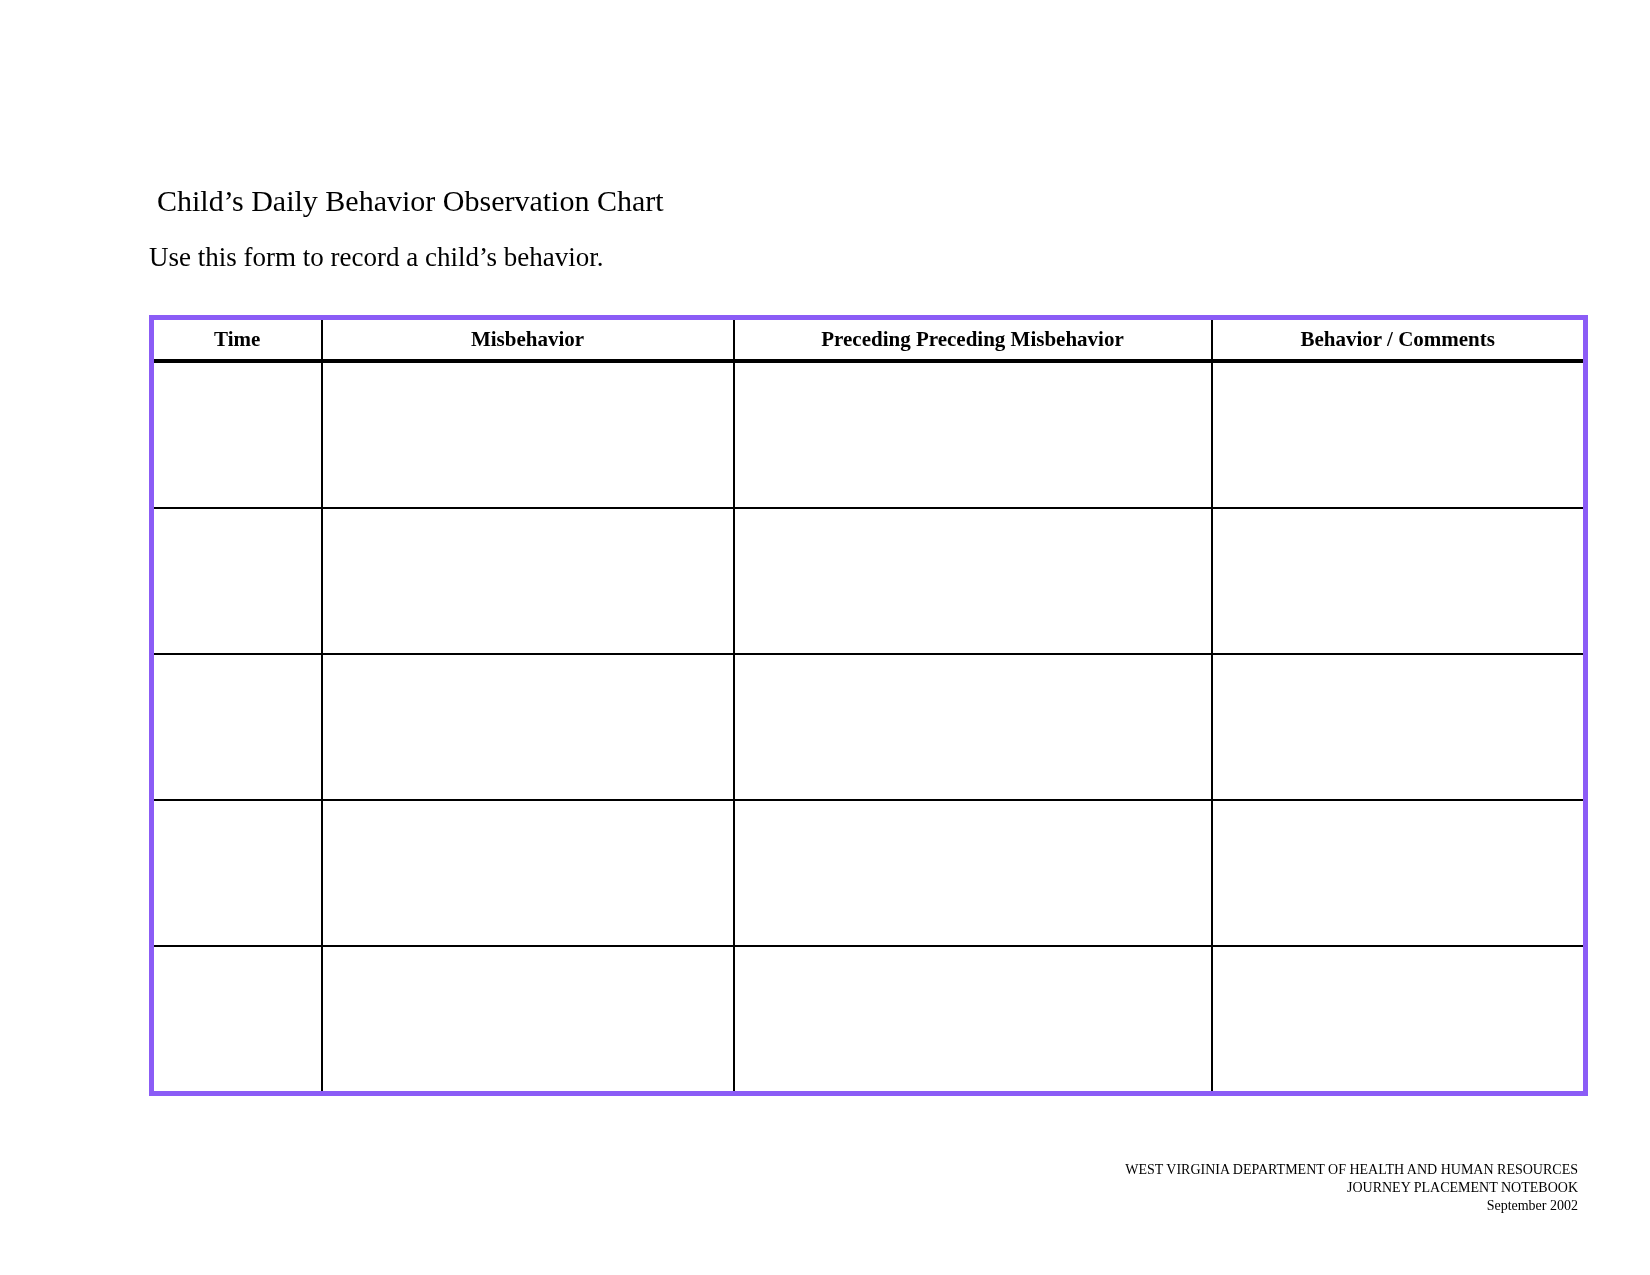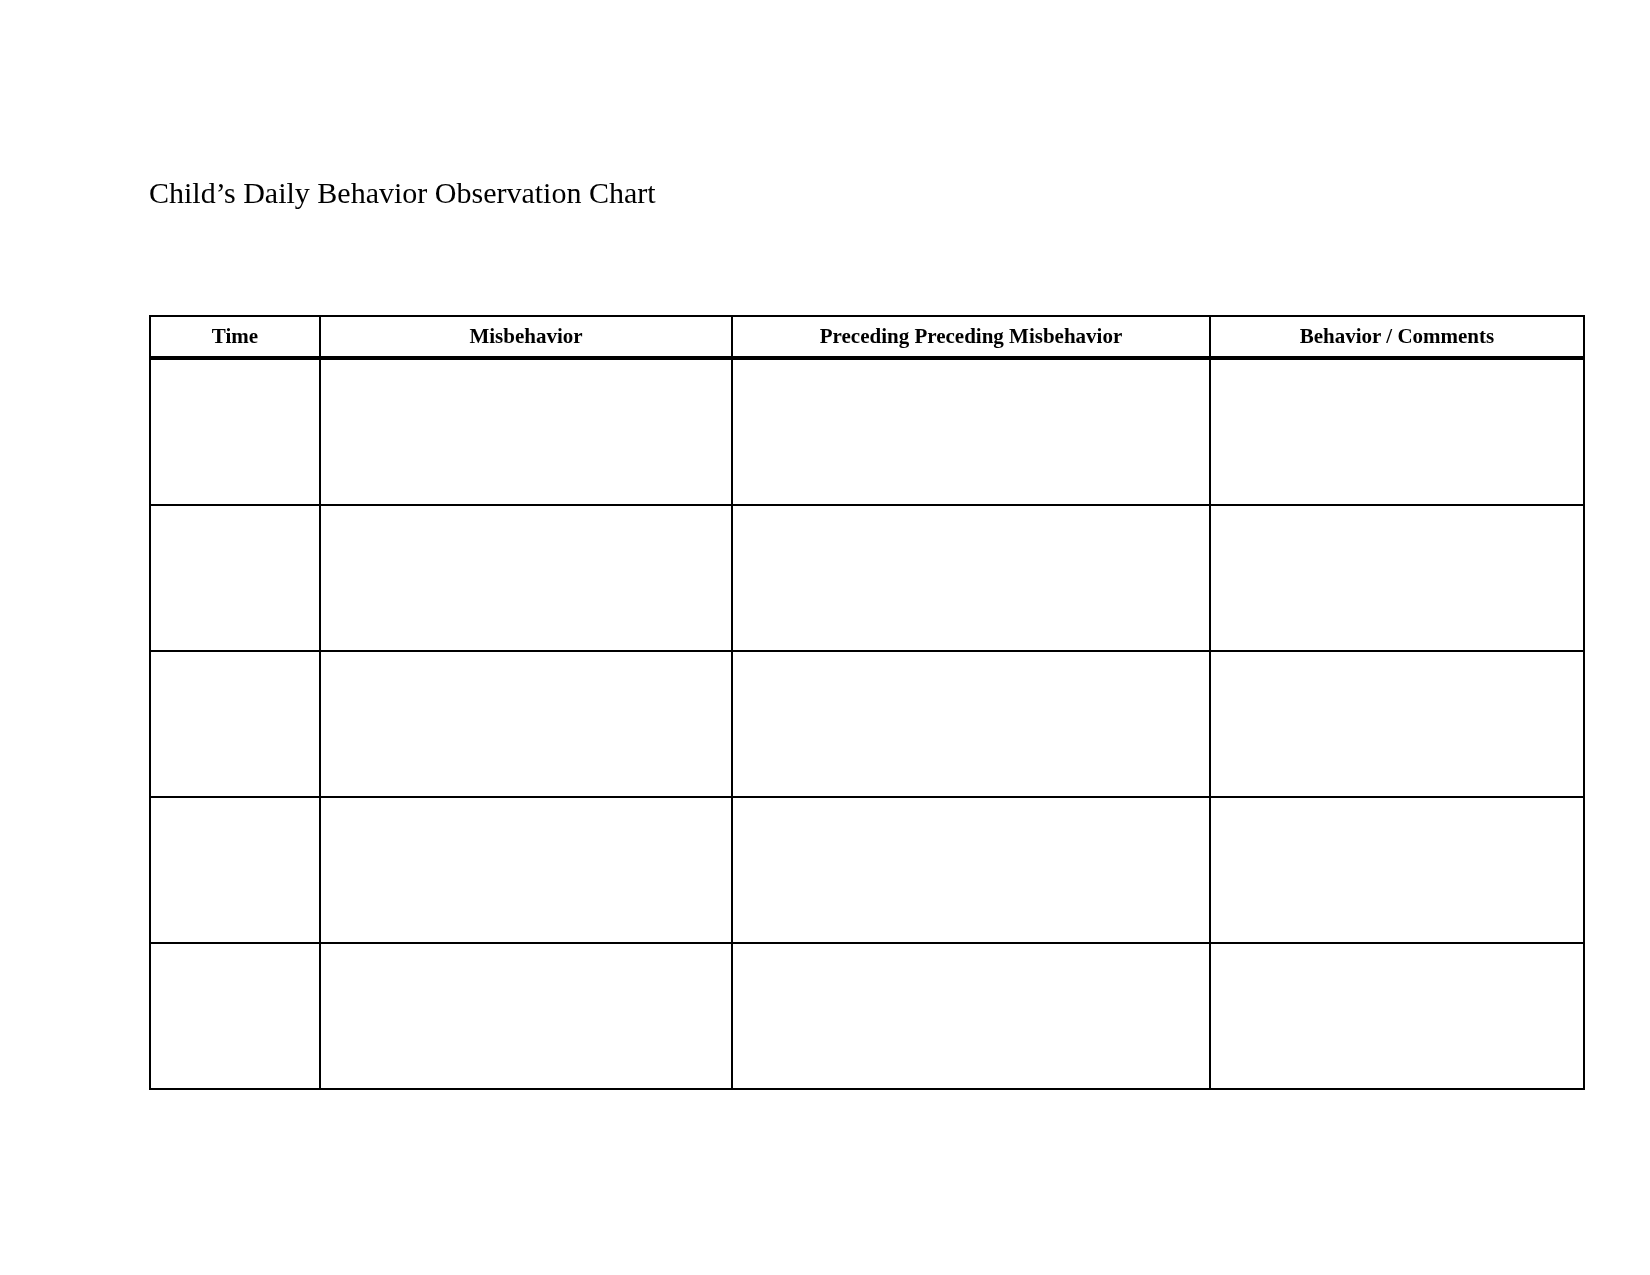--- a/index.html
+++ b/index.html
@@ -34,21 +34,21 @@
     line-height: 1.1;
     white-space: nowrap;
   }
   table.obs-table {
     position: absolute;
     left: 149px;
     top: 315px;
     width: 1434px;
     border-collapse: collapse;
     table-layout: fixed;
-    border: 2px solid #8b5cf6;
+    border: 5px solid #8b5cf6;
   }
   table.obs-table th {
     border: 2px solid #000000;
     border-bottom: 4px solid #000000;
     height: 39px;
     font-size: 21px;
     font-weight: 700;
     text-align: center;
     vertical-align: middle;
     padding: 0;
@@ -69,22 +69,23 @@
     font-size: 14px;
     line-height: 18px;
     white-space: nowrap;
   }
 </style>
 </head>
 <body>
 
 <div class="page">
 
-  <h1 class="doc-title" style="margin:0; font-size:30px;">Child’s Daily Behavior Observation Chart</h1>
+  <h1 class="doc-title" style="margin:8px; font-size:30px;">Child’s Daily Behavior Observation Chart</h1>
 
+  <p class="doc-instructions" style="margin:0;">Use this form to record a child’s behavior.</p>
 
   <table class="obs-table">
     <colgroup>
       <col style="width:170px">
       <col style="width:412px">
       <col style="width:478px">
       <col style="width:374px">
     </colgroup>
     <thead>
       <tr>
@@ -121,14 +122,19 @@
         </tr>
         <tr>
           <td></td>
           <td></td>
           <td></td>
           <td></td>
         </tr>
       </tbody>
   </table>
 
+  <div class="doc-footer">
+    <div>WEST VIRGINIA DEPARTMENT OF HEALTH AND HUMAN RESOURCES</div>
+    <div>JOURNEY PLACEMENT NOTEBOOK</div>
+    <div>September 2002</div>
+  </div>
 
 </div>
 
 </body></html>

